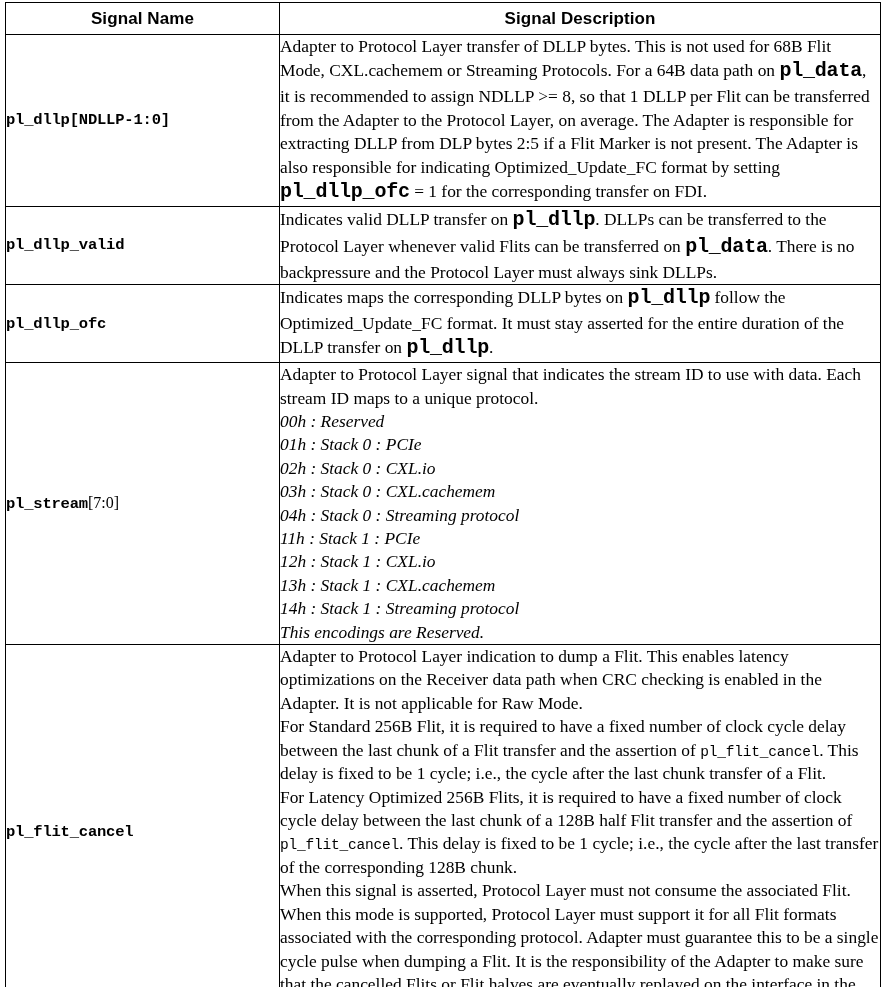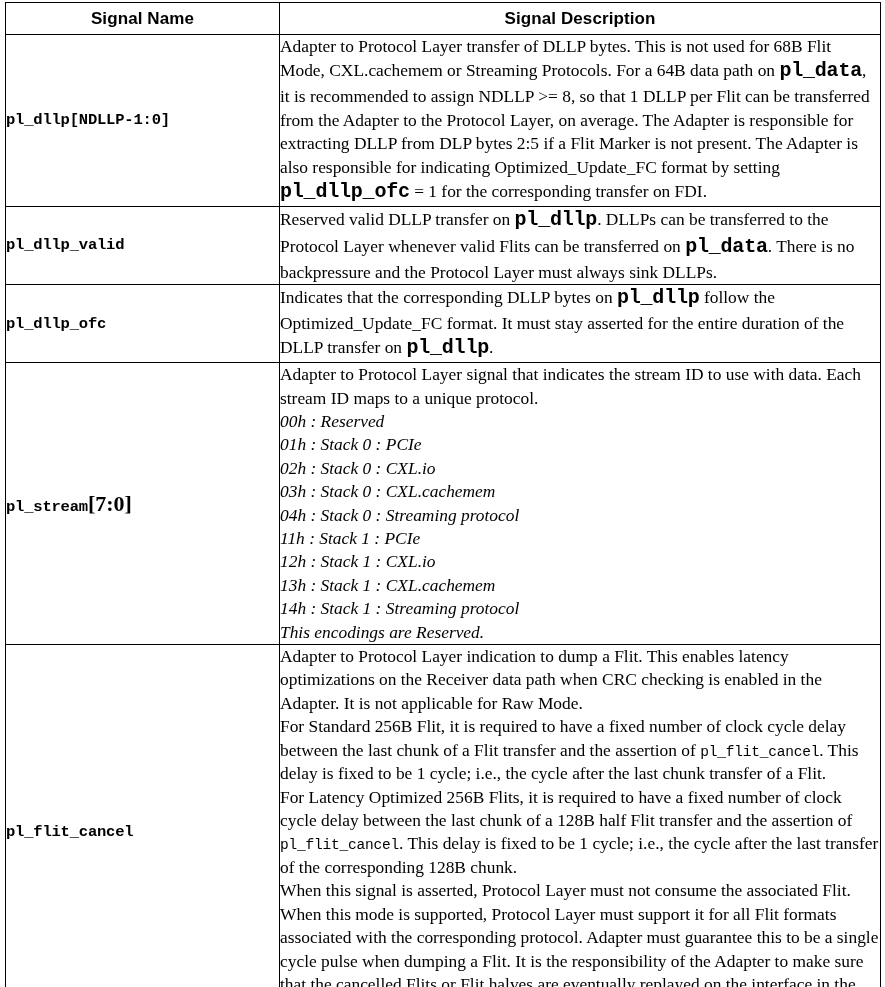--- a/index.html
+++ b/index.html
@@ -55,22 +55,22 @@
   td.name-cell {
     padding: 4px 10px 4px 14px;
     font-family: "Liberation Mono", monospace;
     font-weight: bold;
     font-size: 15.5px;
     letter-spacing: -0.2px;
     white-space: nowrap;
   }
   td.name-cell .idx-serif {
     font-family: "Liberation Serif", serif;
-    font-weight: bold;
-    font-size: 22px;
+    font-weight: normal;
+    font-size: 16px;
     letter-spacing: 0;
   }
 
   td.desc-cell {
     padding: 6px 8px 7px 8px;
     font-size: 17.4px;
     line-height: 1.345;
     text-align: left;
   }
 
@@ -127,27 +127,27 @@
     <tbody id="table-body">
         <tr>
           <td class="name-cell"><span>pl_dllp</span><span class="">[NDLLP-1:0]</span></td>
           <td class="desc-cell">
             <p><span>Adapter to Protocol Layer transfer of DLLP bytes. This is not used for 68B Flit Mode, CXL.cachemem or Streaming Protocols. For a 64B data path on </span><span class="mono-b">pl_data</span><span>, it is recommended to assign NDLLP &gt;= 8, so that 1 DLLP per Flit can be transferred from the Adapter to the Protocol Layer, on average. The Adapter is responsible for extracting DLLP from DLP bytes 2:5 if a Flit Marker is not present. The Adapter is also responsible for indicating Optimized_Update_FC format by setting </span><span class="mono-b">pl_dllp_ofc</span><span> = 1 for the corresponding transfer on FDI.</span></p>
           </td>
         </tr>
         <tr>
           <td class="name-cell"><span>pl_dllp_valid</span></td>
           <td class="desc-cell">
-            <p><span>Reserved valid DLLP transfer on </span><span class="mono-b">pl_dllp</span><span>. DLLPs can be transferred to the Protocol Layer whenever valid Flits can be transferred on </span><span class="mono-b">pl_data</span><span>. There is no backpressure and the Protocol Layer must always sink DLLPs.</span></p>
+            <p><span>Indicates valid DLLP transfer on </span><span class="mono-b">pl_dllp</span><span>. DLLPs can be transferred to the Protocol Layer whenever valid Flits can be transferred on </span><span class="mono-b">pl_data</span><span>. There is no backpressure and the Protocol Layer must always sink DLLPs.</span></p>
           </td>
         </tr>
         <tr>
           <td class="name-cell"><span>pl_dllp_ofc</span></td>
           <td class="desc-cell">
-            <p><span>Indicates that the corresponding DLLP bytes on </span><span class="mono-b">pl_dllp</span><span> follow the Optimized_Update_FC format. It must stay asserted for the entire duration of the DLLP transfer on </span><span class="mono-b">pl_dllp</span><span>.</span></p>
+            <p><span>Indicates maps the corresponding DLLP bytes on </span><span class="mono-b">pl_dllp</span><span> follow the Optimized_Update_FC format. It must stay asserted for the entire duration of the DLLP transfer on </span><span class="mono-b">pl_dllp</span><span>.</span></p>
           </td>
         </tr>
         <tr>
           <td class="name-cell"><span>pl_stream</span><span class="idx-serif">[7:0]</span></td>
           <td class="desc-cell">
             <p><span>Adapter to Protocol Layer signal that indicates the stream ID to use with data. Each stream ID maps to a unique protocol.</span></p>
             <p><span class="enum-line">00h : Reserved</span></p>
             <p><span class="enum-line">01h : Stack 0 : PCIe</span></p>
             <p><span class="enum-line">02h : Stack 0 : CXL.io</span></p>
             <p><span class="enum-line">03h : Stack 0 : CXL.cachemem</span></p>

